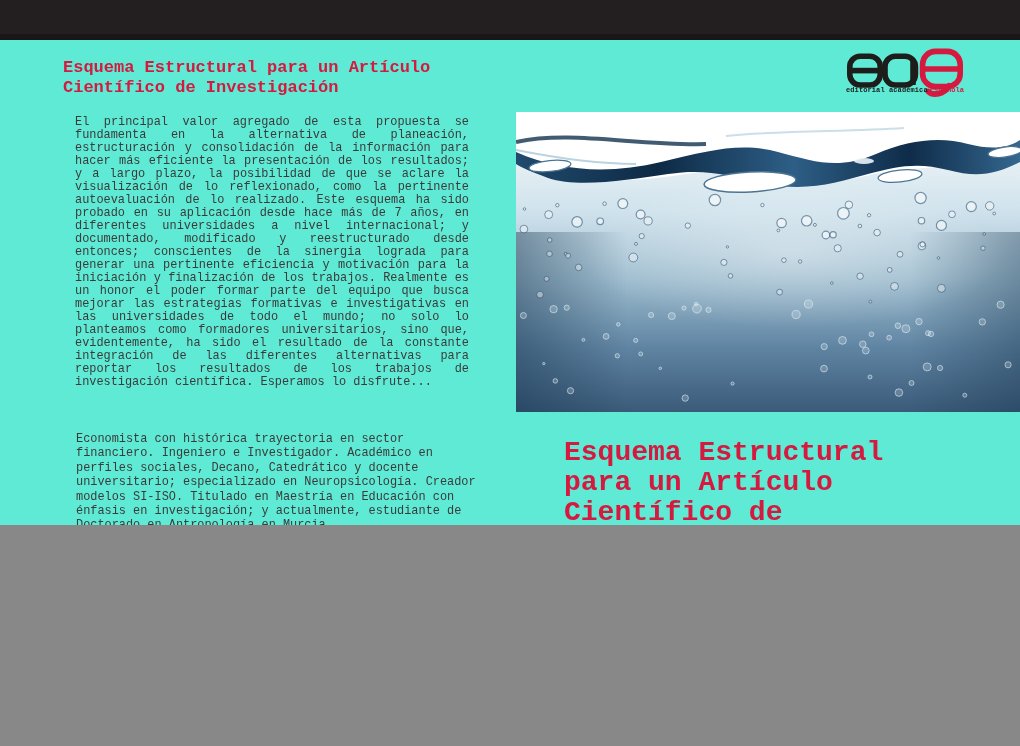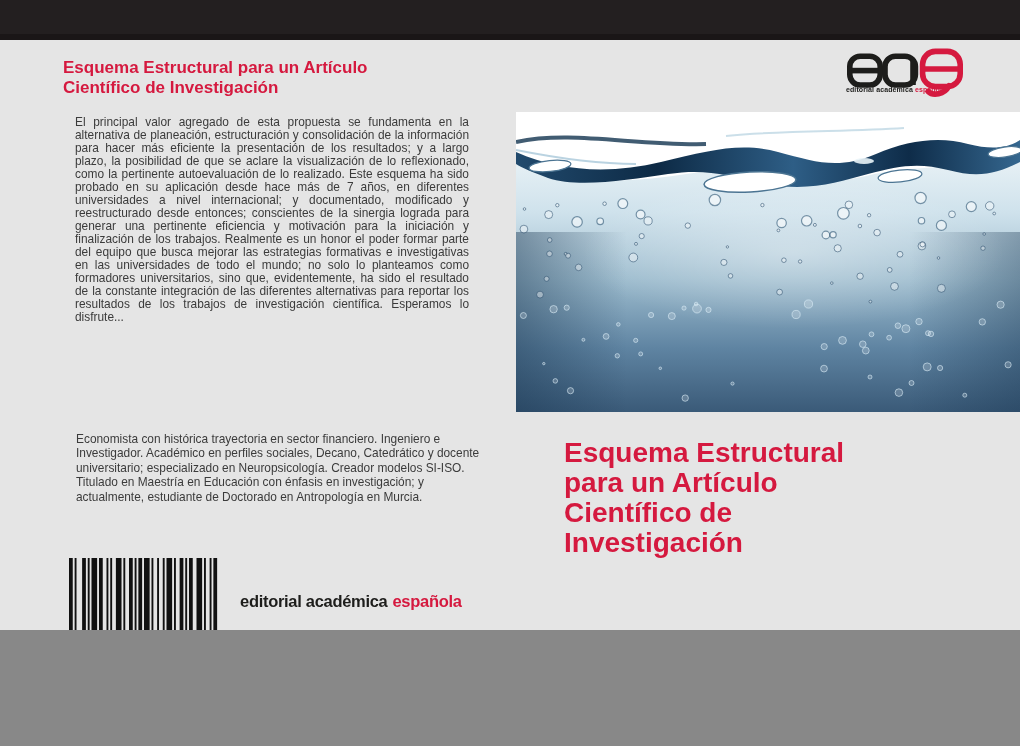--- a/index.html
+++ b/index.html
@@ -1,18 +1,18 @@
 <!DOCTYPE html>
 <html><head>
 <meta charset="utf-8">
 <style>
   html,body{margin:0;padding:0;background:#888;}
   .cover{
-    position:relative;width:1020px;height:630px;background:#e5e5e5;overflow:hidden;
-    font-family:Liberation Sans, sans-serif;
+    position:relative;width:1020px;height:525px;background:#5eead4;overflow:hidden;
+    font-family:Liberation Mono, monospace;
   }
   .top-bar{position:absolute;left:0;top:0;width:1020px;height:40px;
     background:linear-gradient(#231f20 0%,#231f20 84%,#1a1617 86%,#1a1617 100%);}
   .bottom-bar{position:absolute;left:0;top:692px;width:1020px;height:54px;background:#da1e44;}
 
   
   .back-title{position:absolute;left:63px;top:58px;width:440px;margin:0;
     font-size:17px;line-height:20px;font-weight:bold;color:#d5193f;white-space:pre-line;}
   .synopsis{position:absolute;left:63px;top:104px;width:394px;margin:12px;
     font-size:11.9px;line-height:13px;color:#3b3b3b;text-align:justify;}

